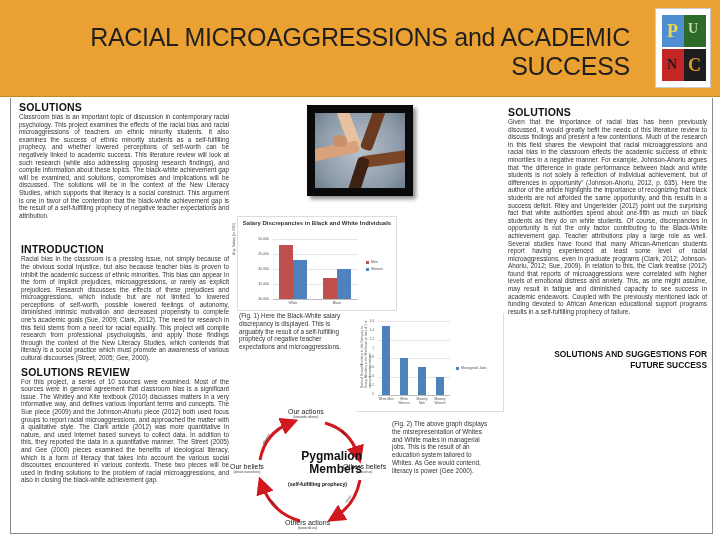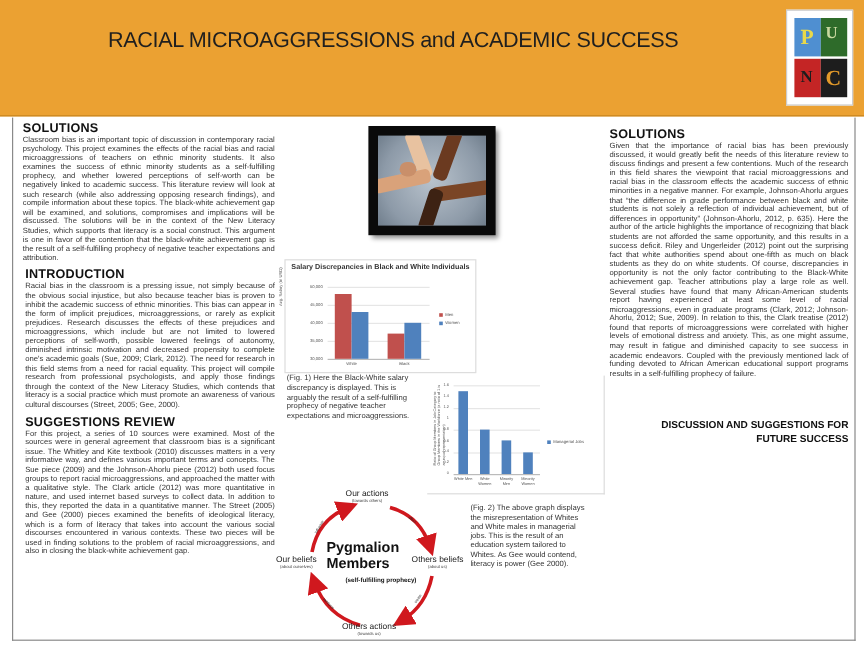--- a/index.html
+++ b/index.html
@@ -8,21 +8,21 @@
 
   .header { position: absolute; left: 0; top: 0; width: 720px; height: 97px; background: #eba132; border-bottom: 1px solid #c98620; }
   .seal { position: absolute; left: 7px; top: 5px; width: 66px; height: 86px; border-radius: 50%; background: #fff; border: 2px solid #3a3a3a; }
   .seal-inner { position: absolute; left: 9px; top: 11px; width: 44px; height: 60px; border-radius: 50%; border: 1px solid #555; }
   .seal-text { position: absolute; left: 0; right: 0; top: 26px; text-align: center; font-family: "Liberation Serif", serif; font-size: 7px; font-weight: bold; color: #222; }
   .seal-top { position: absolute; left: 0; right: 0; top: 3px; text-align: center; font-family: "Liberation Serif", serif; font-size: 5px; color: #222; }
   .seal-bottom { position: absolute; left: 0; right: 0; bottom: 4px; text-align: center; font-family: "Liberation Serif", serif; font-size: 6px; font-weight: bold; color: #222; }
   .seal-building { position: absolute; left: 22px; top: 22px; width: 18px; height: 14px; border-top: 3px solid #444; }
   .seal-building::before { content: ""; position: absolute; left: 2px; top: 2px; width: 14px; height: 10px; background: repeating-linear-gradient(90deg, #444 0 2px, transparent 2px 4px); }
 
-  .title { position: absolute; left: 90px; top: 23px; width: 540px; text-align: left; font-size: 18px; color: #1f1f1f; letter-spacing: -0.3px; }
+  .title { position: absolute; left: 90px; top: 23px; width: 540px; text-align: right; font-size: 25px; color: #1f1f1f; letter-spacing: -0.3px; }
   .authors { position: absolute; left: 100px; top: 46px; width: 520px; text-align: center; font-size: 8px; line-height: 11px; color: #222; }
 
   .logo { position: absolute; left: 655px; top: 8px; width: 56px; height: 80px; background: #fff; border: 1px solid #ccc; padding: 4px; }
   .puz { position: absolute; width: 22px; height: 32px; }
   .pz1 { left: 6px; top: 6px; background: #4f8fd1; }
   .pz2 { left: 28px; top: 6px; background: #2e6b2a; }
   .pz3 { left: 6px; top: 40px; background: #c42525; }
   .pz4 { left: 28px; top: 40px; background: #1d1d1d; }
   .pz-letter { position: absolute; font-family: "Liberation Serif", serif; font-weight: bold; font-size: 18px; }
 
@@ -53,21 +53,21 @@
   .c2-ylabel { position: absolute; left: 360px; top: 388px; width: 70px; font-size: 3.2px; color: #555; transform: rotate(-90deg); transform-origin: left top; line-height: 4px; }
   .c2-plot { position: absolute; left: 378px; top: 321px; width: 72px; height: 74px; }
   .c2-ytick { position: absolute; left: -14px; width: 10px; text-align: right; font-size: 3.2px; color: #555; }
   .c2-xtick { position: absolute; top: 76px; width: 16px; text-align: center; font-size: 3.2px; color: #555; line-height: 4px; }
 
   .cap2 { position: absolute; left: 392px; top: 420px; width: 100px; font-size: 6.4px; line-height: 7.8px; color: #333; }
 
   .pyg { position: absolute; left: 240px; top: 405px; width: 150px; height: 130px; }
   .pyg-label { position: absolute; font-size: 7px; color: #222; text-align: center; white-space: nowrap; }
   .pyg-sub { display: block; font-size: 3.5px; color: #444; }
-  .pyg-title { position: absolute; left: 32px; top: 45px; width: 90px; text-align: left; font-size: 12px; font-weight: bold; color: #111; line-height: 13px; }
+  .pyg-title { position: absolute; left: 32px; top: 45px; width: 90px; text-align: right; font-size: 12px; font-weight: bold; color: #111; line-height: 13px; }
   .pyg-subtitle { position: absolute; left: 30px; top: 76px; width: 95px; text-align: center; font-size: 5.2px; font-weight: bold; color: #111; }
   .pyg-arrowlbl { position: absolute; font-size: 3px; color: #222; }
 
   .col-right { position: absolute; left: 508px; top: 106px; width: 199px; }
   .sol-title { position: absolute; left: 510px; top: 349px; width: 197px; text-align: right; font-size: 8.4px; font-weight: bold; line-height: 11px; color: #111; }
 </style>
 </head>
 <body>
 
 <div class="header">
@@ -86,23 +86,23 @@
         <span class="pz-letter" style="left:4px;top:6px;color:#e39a2a">C</span>
       </div>
   </div>
 </div>
 
 <div class="frame"></div>
 
 <div class="col-left">
   <h2 class="sec">SOLUTIONS</h2>
   <p class="body-text">Classroom bias is an important topic of discussion in contemporary racial psychology. This project examines the effects of the racial bias and racial microaggressions of teachers on ethnic minority students. It also examines the success of ethnic minority students as a self-fulfilling prophecy, and whether lowered perceptions of self-worth can be negatively linked to academic success. This literature review will look at such research (while also addressing opposing research findings), and compile information about these topics. The black-white achievement gap will be examined, and solutions, compromises and implications will be discussed. The solutions will be in the context of the New Literacy Studies, which supports that literacy is a social construct. This argument is one in favor of the contention that the black-white achievement gap is the result of a self-fulfilling prophecy of negative teacher expectations and attribution.</p>
-  <h2 class="sec" style="margin-top:4px;margin-left:2px">INTRODUCTION</h2>
+  <h2 class="sec" style="margin-top:24px;margin-left:2px">INTRODUCTION</h2>
   <p class="body-text" style="margin-left:2px">Racial bias in the classroom is a pressing issue, not simply because of the obvious social injustice, but also because teacher bias is proven to inhibit the academic success of ethnic minorities. This bias can appear in the form of implicit prejudices, microaggressions, or rarely as explicit prejudices. Research discusses the effects of these prejudices and microaggressions, which include but are not limited to lowered perceptions of self-worth, possible lowered feelings of autonomy, diminished intrinsic motivation and decreased propensity to complete one's academic goals (Sue, 2009; Clark, 2012). The need for research in this field stems from a need for racial equality. This project will compile research from professional psychologists, and apply those findings through the context of the New Literacy Studies, which contends that literacy is a social practice which must promote an awareness of various cultural discourses (Street, 2005; Gee, 2000).</p>
-  <h2 class="sec" style="margin-top:4px;margin-left:2px">SUGGESTIONS REVIEW</h2>
+  <h2 class="sec" style="margin-top:4px;margin-left:2px">SOLUTIONS REVIEW</h2>
   <p class="body-text" style="margin-left:2px">For this project, a series of 10 sources were examined. Most of the sources were in general agreement that classroom bias is a significant issue. The Whitley and Kite textbook (2010) discusses matters in a very informative way, and defines various important terms and concepts. The Sue piece (2009) and the Johnson-Ahorlu piece (2012) both used focus groups to report racial microaggressions, and approached the matter with a qualitative style. The Clark article (2012) was more quantitative in nature, and used internet based surveys to collect data. In addition to this, they reported the data in a quantitative manner. The Street (2005) and Gee (2000) pieces examined the benefits of ideological literacy, which is a form of literacy that takes into account the various social discourses encountered in various contexts. These two pieces will be used in finding solutions to the problem of racial microaggressions, and also in closing the black-white achievement gap.</p>
 </div>
 
 <div class="photo">
   <div class="photo-inner">
     <div class="arm" style="left:28px;top:-4px;width:12px;height:40px;background:#e8c2a0;transform:rotate(-20deg)"></div>
     <div class="arm" style="left:52px;top:-6px;width:12px;height:44px;background:#6b3a20;transform:rotate(20deg)"></div>
     <div class="arm" style="left:-4px;top:32px;width:48px;height:12px;background:#d9a27a;transform:rotate(-12deg)"></div>
     <div class="arm" style="left:45px;top:40px;width:50px;height:12px;background:#7a4526;transform:rotate(-8deg)"></div>
     <div class="arm" style="left:38px;top:44px;width:12px;height:36px;background:#3d2213;transform:rotate(18deg)"></div>
@@ -209,15 +209,15 @@
   </div>
   <div class="pyg-subtitle">(self-fulfilling prophecy)</div>
 </div>
 
 <div class="col-right">
   <h2 class="sec">SOLUTIONS</h2>
   <p class="body-text">Given that the importance of racial bias has been previously discussed, it would greatly befit the needs of this literature review to discuss findings and present a few contentions. Much of the research in this field shares the viewpoint that racial microaggressions and racial bias in the classroom effects the academic success of ethnic minorities in a negative manner. For example, Johnson-Ahorlu argues that “the difference in grade performance between black and white students is not solely a reflection of individual achievement, but of differences in opportunity” (Johnson-Ahorlu, 2012, p. 635). Here the author of the article highlights the importance of recognizing that black students are not afforded the same opportunity, and this results in a success deficit. Riley and Ungerleider (2012) point out the surprising fact that white authorities spend about one-fifth as much on black students as they do on white students. Of course, discrepancies in opportunity is not the only factor contributing to the Black-White achievement gap. Teacher attributions play a large role as well. Several studies have found that many African-American students report having experienced at least some level of racial microaggressions, even in graduate programs (Clark, 2012; Johnson-Ahorlu, 2012; Sue, 2009). In relation to this, the Clark treatise (2012) found that reports of microaggressions were correlated with higher levels of emotional distress and anxiety. This, as one might assume, may result in fatigue and diminished capacity to see success in academic endeavors. Coupled with the previously mentioned lack of funding devoted to African American educational support programs results in a self-fulfilling prophecy of failure.</p>
 </div>
 
 <div class="sol-title">
-  <div>DISCUSSION AND SUGGESTIONS FOR</div>
+  <div>SOLUTIONS AND SUGGESTIONS FOR</div>
   <div>FUTURE SUCCESS</div>
 </div>
 
 </body></html>

